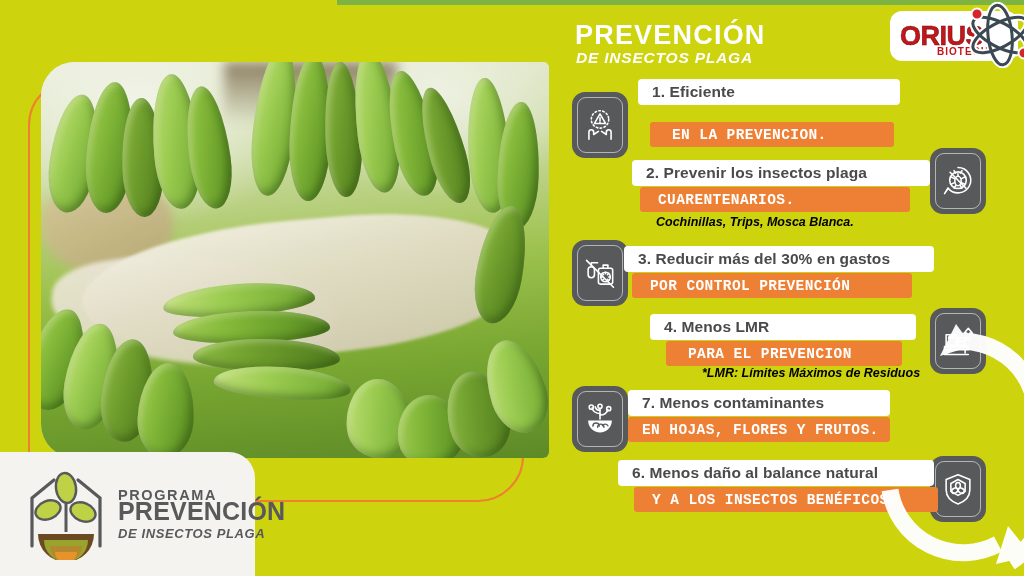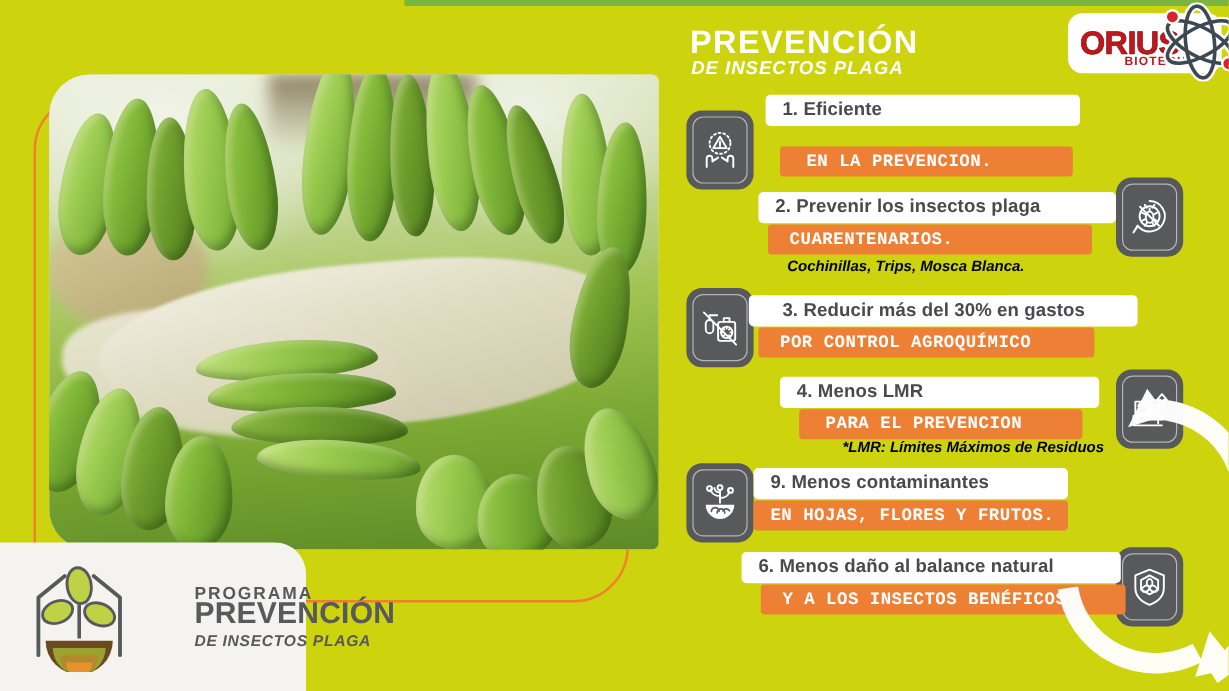--- a/index.html
+++ b/index.html
@@ -76,21 +76,21 @@
   }
   .ban.lite{background:linear-gradient(100deg,#c2e07c 0%,#9ccc51 40%,#7db23a 80%,#5f8f26 100%);}
   .ban.dark{background:linear-gradient(100deg,#8ebb44 0%,#6d9c2c 45%,#4e7a1c 100%);}
 
   
   .badge{
     position:absolute;left:0;top:452px;width:255px;height:124px;
     background:#f4f3ef;
     border-radius:0 26px 0 0;
     z-index:6;
-    display:flex;align-items:center;gap:44px;
+    display:flex;align-items:center;
   }
   .badge-logo{
     width:84px;height:92px;margin-left:24px;flex:0 0 auto;position:relative;
   }
   .badge-text{margin-left:10px;line-height:1;}
   .bt-programa{
     font-size:14.5px;font-weight:700;color:#58595b;letter-spacing:1.6px;
   }
   .bt-bio{
     font-size:25px;font-weight:700;color:#f08a2c;letter-spacing:.5px;margin-top:2px;
@@ -321,22 +321,22 @@
             <path d="M28 18 v-4 h6 v4"></path>
             <rect x="9" y="16" width="8" height="14" rx="4"></rect>
             <path d="M13 16 v-5 h8"></path>
             <circle cx="31" cy="29" r="6"></circle>
             <path d="M31 25 v-2 M28.5 26 l-1.5-1.5 M33.5 26 l1.5-1.5
                      M27 29 h-2 M35 29 h2 M28.5 32 l-1.5 1.5 M33.5 32 l1.5 1.5"></path>
             <path d="M7 8 L41 42"></path>
           </g>
         </svg>
       </div>
-      <div class="bar-white" style="left:64px;top:246px;width:296px;padding-left:28px;">3. Reducir más del 30% en gastos</div>
-      <div class="bar-orange" style="left:72px;top:273px;width:262px;padding-left:18px;">POR CONTROL AGROQUÍMICO</div>
+      <div class="bar-white" style="left:64px;top:246px;width:296px;padding-left:14px;">3. Reducir más del 30% en gastos</div>
+      <div class="bar-orange" style="left:72px;top:273px;width:262px;padding-left:18px;">POR CONTROL PREVENCIÓN</div>
     </div>
 
     <div class="row">
       <div class="tile" style="left:370px;top:308px">
         <div class="inner-border"></div>
         <svg viewBox="0 0 48 48">
           <g fill="none" stroke="#ffffff" stroke-width="2" stroke-linecap="round" stroke-linejoin="round">
             <path d="M37 8 l5 6 h-3 v8 h-4 v-8 h-3 z"></path>
             <rect x="9" y="16" width="13" height="13"></rect>
             <path d="M12 21 a3.5 3.5 0 0 1 7 0"></path>
@@ -367,21 +367,21 @@
             <path d="M24 13 C21 13 18.5 11 18 8.5"></path>
             <path d="M9 26 h30 a15 15 0 0 1 -30 0 z" fill="#ffffff" stroke="none"></path>
             <g stroke="#58595b" stroke-width="1.8">
               <path d="M15 33 a4 4 0 0 1 8 0"></path>
               <path d="M21 34.5 a4 4 0 0 1 8 0"></path>
               <path d="M27 32.5 a4 4 0 0 1 7 0"></path>
             </g>
           </g>
         </svg>
       </div>
-      <div class="bar-white" style="left:68px;top:390px;width:248px;padding-left:14px;">9. Menos contaminantes</div>
+      <div class="bar-white" style="left:68px;top:390px;width:248px;padding-left:14px;">7. Menos contaminantes</div>
       <div class="bar-orange" style="left:68px;top:417px;width:248px;padding-left:14px;">EN HOJAS, FLORES Y FRUTOS.</div>
     </div>
 
     <div class="row">
       <div class="tile" style="left:370px;top:456px">
         <div class="inner-border"></div>
         <svg viewBox="0 0 48 48">
           <g fill="none" stroke="#ffffff" stroke-width="2" stroke-linecap="round" stroke-linejoin="round">
             <path d="M24 6 L39 12 v13 c0 9-7 15-15 18 -8-3-15-9-15-18 V12 z"></path>
             <path d="M24 12 L33 17 v10 l-9 5 -9-5 V17 z"></path>

